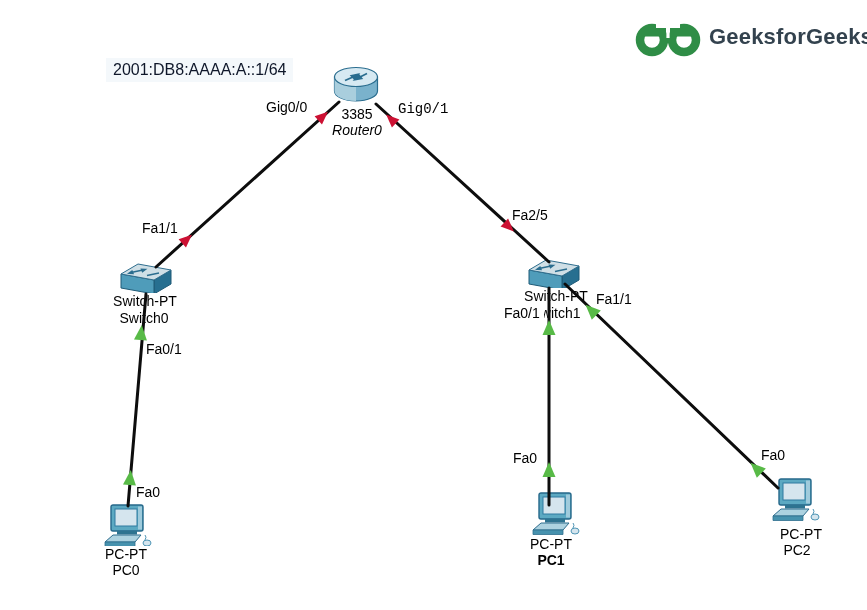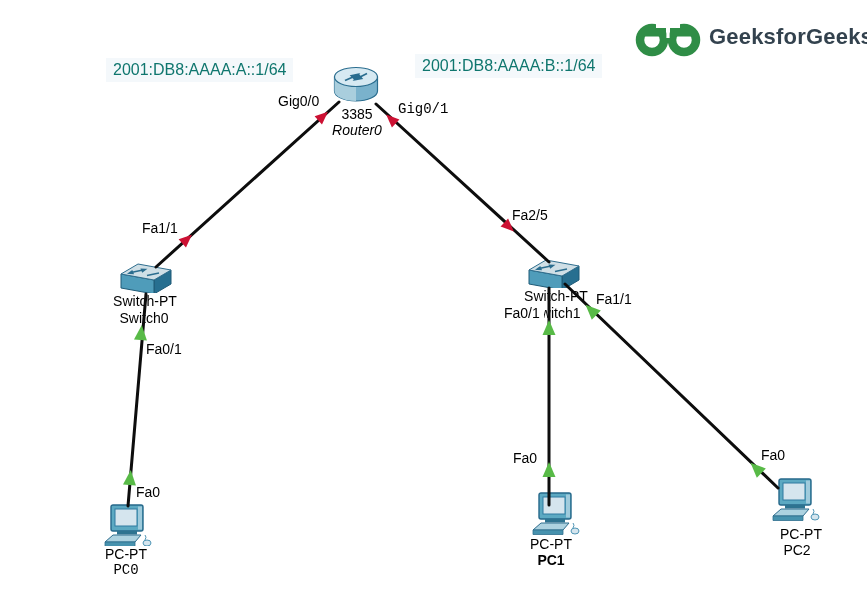--- a/index.html
+++ b/index.html
@@ -8,21 +8,21 @@
     font-family:"Liberation Sans",sans-serif;overflow:hidden;
   }
   .icon{position:absolute;z-index:1;}
   .lbl{
     position:absolute;z-index:2;font-size:14px;line-height:16px;color:#000;
     background:#fff;padding:0 2px;white-space:nowrap;
   }
   .lbl.center{transform:translateX(-50%);}
   .lbl.over{z-index:3;}
   .note{
-    position:absolute;z-index:2;font-size:16px;line-height:20px;color:#0f766e;
+    position:absolute;z-index:2;font-size:16px;line-height:20px;color:#0f172a;
     background:#f4f8fb;padding:2px 7px;white-space:nowrap;
   }
   .linklayer{position:absolute;left:0;top:0;z-index:4;pointer-events:none;}
   .linklayer .wire{pointer-events:stroke;}
   .brand{position:absolute;left:635px;top:16px;z-index:2;display:flex;align-items:center;}
   .brand-text{
     margin-left:8px;font-size:22px;font-weight:600;letter-spacing:.2px;color:#33424e;
     font-family:"Liberation Sans",sans-serif;
   }
 </style>
@@ -95,48 +95,47 @@
     <rect x="15" y="5" width="22" height="17" fill="#d5e5ee" stroke="#2f7ba0" stroke-width="1"></rect>
     <rect x="17" y="27" width="20" height="3.5" fill="#2d7390"></rect>
     <polygon points="13,31 41,31 35,38 5,38" fill="#add2e0" stroke="#2f6e8e" stroke-width="1"></polygon>
     <polygon points="5,38 35,38 35,42.5 5,42.5" fill="#4792ae" stroke="#2f6e8e" stroke-width="0.8"></polygon>
     <ellipse cx="47" cy="39" rx="4" ry="3" fill="#d5e5ee" stroke="#4f95b5" stroke-width="1"></ellipse>
     <path d="M45,36 q2,-3 0,-5" fill="none" stroke="#4f95b5" stroke-width="1"></path>
   </svg>
 
   <div class="lbl center" style="left:357px;top:106px;">3385</div>
   <div class="lbl center" style="left:357px;top:122px;font-style:italic;">Router0</div>
-  <div class="lbl" style="left:264px;top:93px;margin-left:12px;">Gig0/0</div>
+  <div class="lbl" style="left:264px;top:99px;">Gig0/0</div>
   <div class="lbl" style="left:396px;top:101px;font-family:Liberation Mono, monospace;">Gig0/1</div>
 
   <div class="lbl" style="left:140px;top:220px;">Fa1/1</div>
   <div class="lbl center" style="left:145px;top:293px;">Switch-PT</div>
   <div class="lbl center" style="left:144px;top:310px;">Switch0</div>
   <div class="lbl" style="left:144px;top:341px;">Fa0/1</div>
 
   <div class="lbl" style="left:510px;top:207px;">Fa2/5</div>
   <div class="lbl center" style="left:556px;top:288px;">Switch-PT</div>
   <div class="lbl center" style="left:556px;top:305px;">Switch1</div>
   <div class="lbl over" style="left:502px;top:305px;padding:0 4px 0 2px;">Fa0/1</div>
   <div class="lbl" style="left:594px;top:291px;">Fa1/1</div>
 
   <div class="lbl" style="left:134px;top:484px;">Fa0</div>
   <div class="lbl center" style="left:126px;top:546px;">PC-PT</div>
-  <div class="lbl center" style="left:126px;top:562px;font-family:Liberation Mono, monospace;">PC0</div>
+  <div class="lbl center" style="left:126px;top:562px;">PC0</div>
 
   <div class="lbl" style="left:511px;top:450px;">Fa0</div>
   <div class="lbl center" style="left:551px;top:536px;">PC-PT</div>
   <div class="lbl center" style="left:551px;top:552px;font-weight:bold;">PC1</div>
 
   <div class="lbl" style="left:759px;top:447px;">Fa0</div>
   <div class="lbl center" style="left:801px;top:526px;">PC-PT</div>
   <div class="lbl center" style="left:797px;top:542px;text-align:right;">PC2</div>
 
   <div class="note" style="left:106px;top:58px;">2001:DB8:AAAA:A::1/64</div>
-  <div class="note" style="left:415px;top:54px;">2001:DB8:AAAA:B::1/64</div>
 
   <svg class="linklayer" width="867" height="610" viewBox="0 0 867 610">
     <g stroke="#0d0d0d" stroke-width="3" stroke-linecap="round">
       <line class="wire" x1="339" y1="102" x2="156" y2="267"></line>
       <line class="wire" x1="376" y1="104" x2="549" y2="262"></line>
       <line class="wire" x1="146" y1="294" x2="128" y2="506"></line>
       <line class="wire" x1="549" y1="288" x2="549" y2="505"></line>
       <line class="wire" x1="565" y1="284" x2="778" y2="488"></line>
     </g>
     <g fill="#cc1133">

